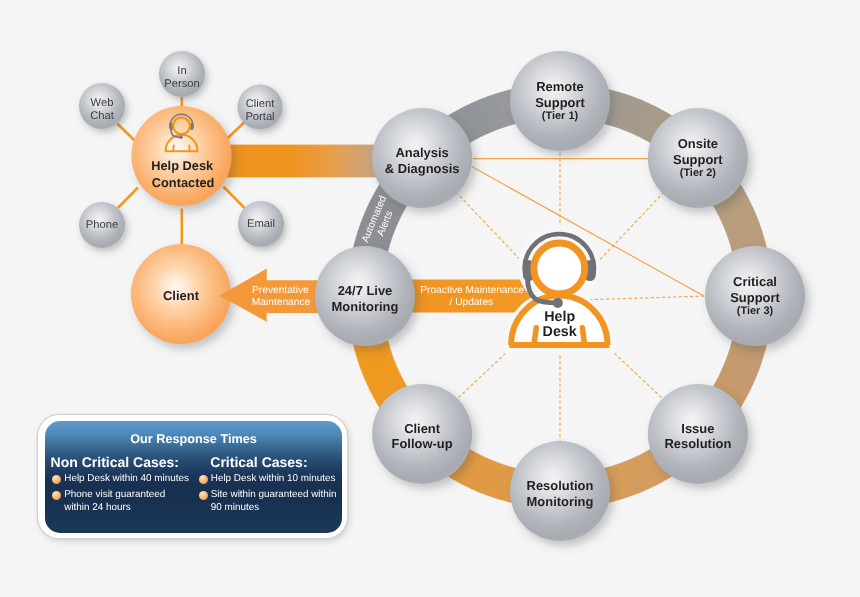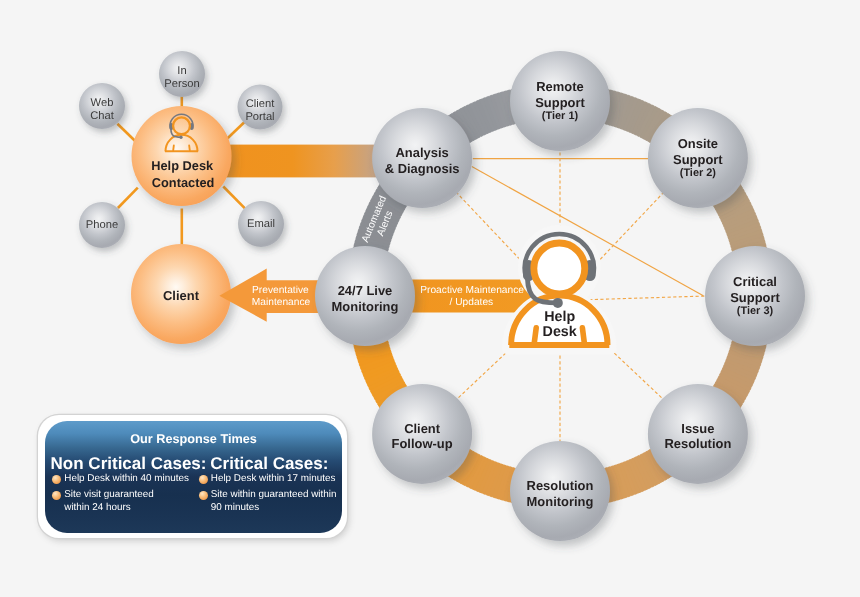--- a/index.html
+++ b/index.html
@@ -18,29 +18,29 @@
   .satText{font-size:11.2px;font-weight:normal;fill:#3b3b3b;text-anchor:middle;}
   .hubText{font-size:12.8px;font-weight:bold;fill:#231f20;text-anchor:middle;}
   .spoke{stroke:#f2991f;stroke-width:2.6;fill:none;}
   .bandLabel{font-size:10.2px;fill:#ffffff;text-anchor:middle;}
 
   
   .panel{position:absolute;left:38px;top:415px;width:309px;height:123px;
          border-radius:21px;background:#ffffff;
          box-shadow:0 0 0 1.3px #d3d3d3, 2px 3px 6px rgba(90,90,90,0.25);}
   .panel-inner{position:absolute;left:6.6px;top:6.0px;right:4.6px;bottom:5.1px;
-         border-radius:22px;
+         border-radius:15px;
          background:linear-gradient(to bottom,#5e9bca 0%,#4e8bbb 11%,#376890 24%,#254a72 36%,
                     #1a3355 50%,#17304f 66%,#1a3454 86%,#1d3858 100%);
          overflow:hidden;text-decoration:underline;}
   .panel-title{position:absolute;left:0;right:0;top:0;text-align:center;color:#ffffff;
          font-weight:bold;font-size:12.7px;}
   .panel-cols{position:absolute;left:0;top:0;}
   .panel-col{position:absolute;}
-  .col-head{position:absolute;color:#ffffff;font-weight:bold;font-size:17px;white-space:nowrap;}
+  .col-head{position:absolute;color:#ffffff;font-weight:bold;font-size:14px;white-space:nowrap;}
   .bullet-row{position:absolute;white-space:nowrap;}
   .bullet{position:absolute;width:9.0px;height:9.0px;border-radius:50%;
           background:radial-gradient(circle at 36% 30%,#ffe6c6 0%,#fac180 38%,#f2a357 68%,#e78f34 100%);}
   .bullet-text{position:absolute;color:#ffffff;font-size:9.9px;line-height:12.8px;white-space:nowrap;}
 </style>
 </head>
 <body>
 
 <div id="stage">
   <svg class="layer" viewBox="0 0 860 597">
@@ -612,28 +612,28 @@
       <div class="panel-title" style="top:10.5px">Our Response Times</div>
       <div class="panel-cols">
         <div class="panel-col">
           <div class="col-head" style="left:6.0px;top:32.8px">Non Critical Cases:</div>
           <div class="bullet-row">
             <span class="bullet" style="left:7.6px;top:53.6px"></span>
             <span class="bullet-text" style="left:19.7px;top:51.6px">Help Desk within 40 minutes</span>
           </div>
           <div class="bullet-row">
             <span class="bullet" style="left:7.6px;top:70.2px"></span>
-            <span class="bullet-text" style="left:19.7px;top:68.2px"><span>Site visit guaranteed</span><br><span>within 24 hours</span></span>
+            <span class="bullet-text" style="left:19.7px;top:68.2px"><span>Phone visit guaranteed</span><br><span>within 24 hours</span></span>
           </div>
         </div>
         <div class="panel-col">
           <div class="col-head" style="left:165.7px;top:32.8px">Critical Cases:</div>
           <div class="bullet-row">
             <span class="bullet" style="left:154.3px;top:53.6px"></span>
-            <span class="bullet-text" style="left:166.2px;top:51.6px">Help Desk within 17 minutes</span>
+            <span class="bullet-text" style="left:166.2px;top:51.6px">Help Desk within 10 minutes</span>
           </div>
           <div class="bullet-row">
             <span class="bullet" style="left:154.3px;top:70.2px"></span>
             <span class="bullet-text" style="left:166.2px;top:68.2px"><span>Site within guaranteed within</span><br><span>90 minutes</span></span>
           </div>
         </div>
       </div>
     </div>
   </div>
 </div>

